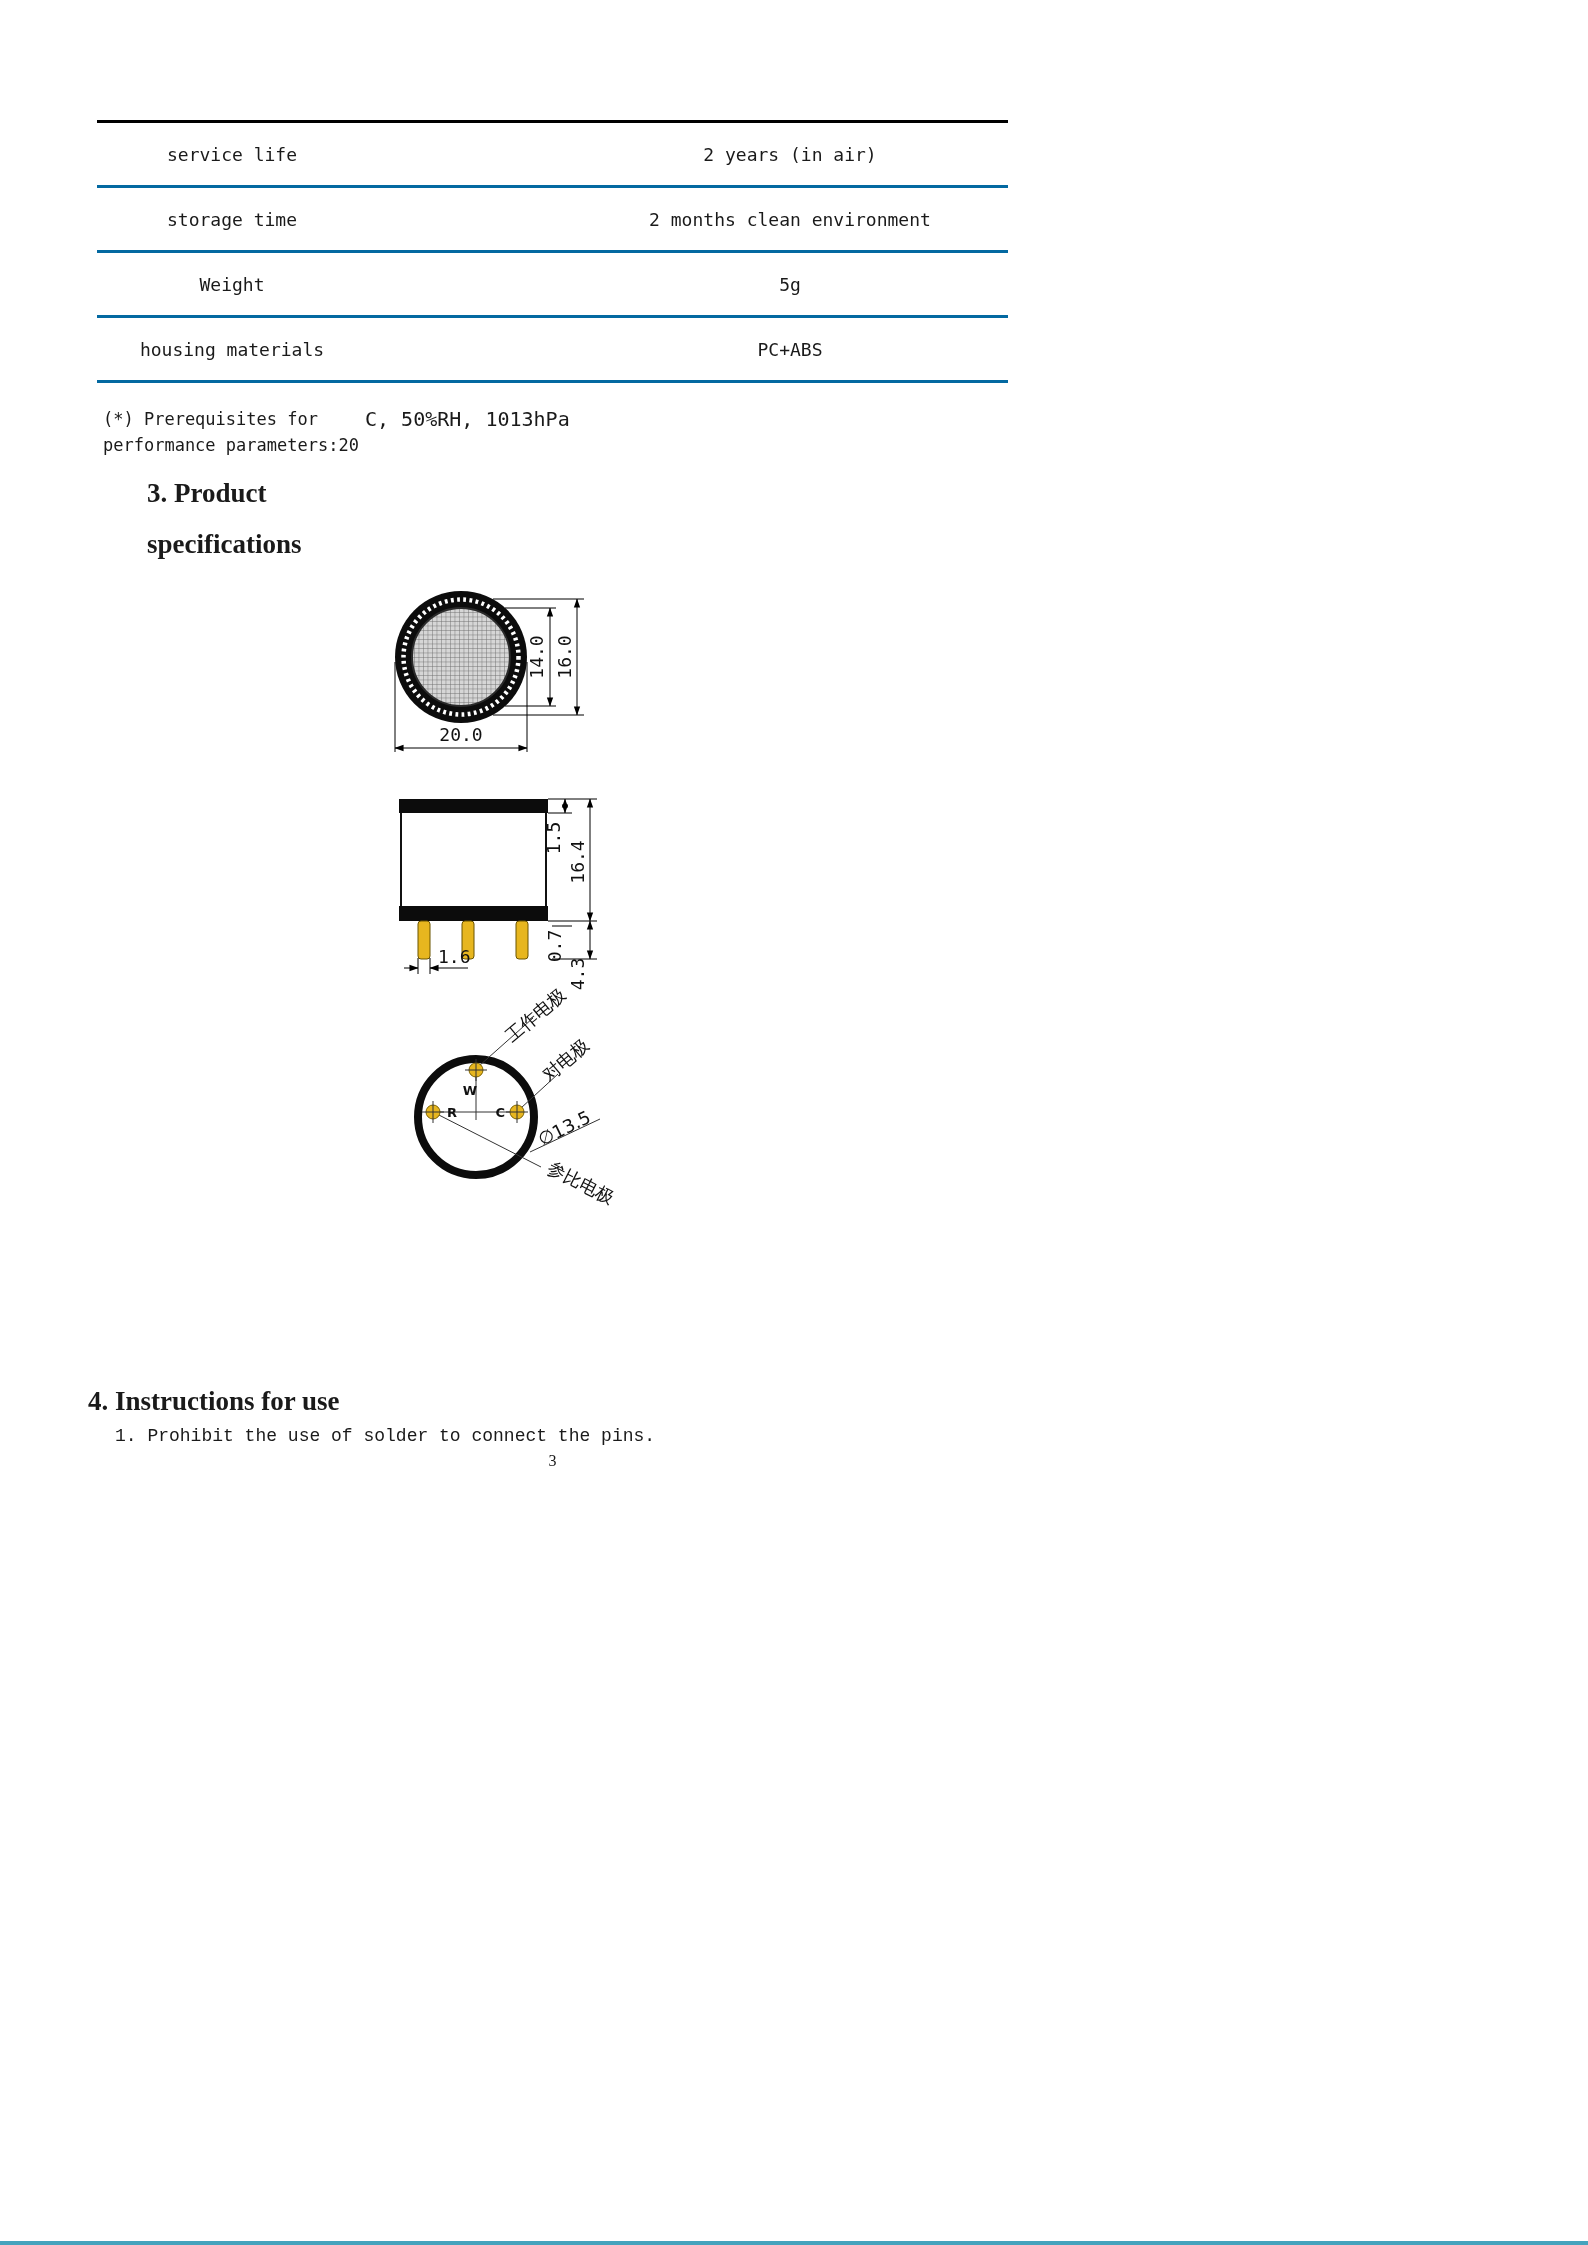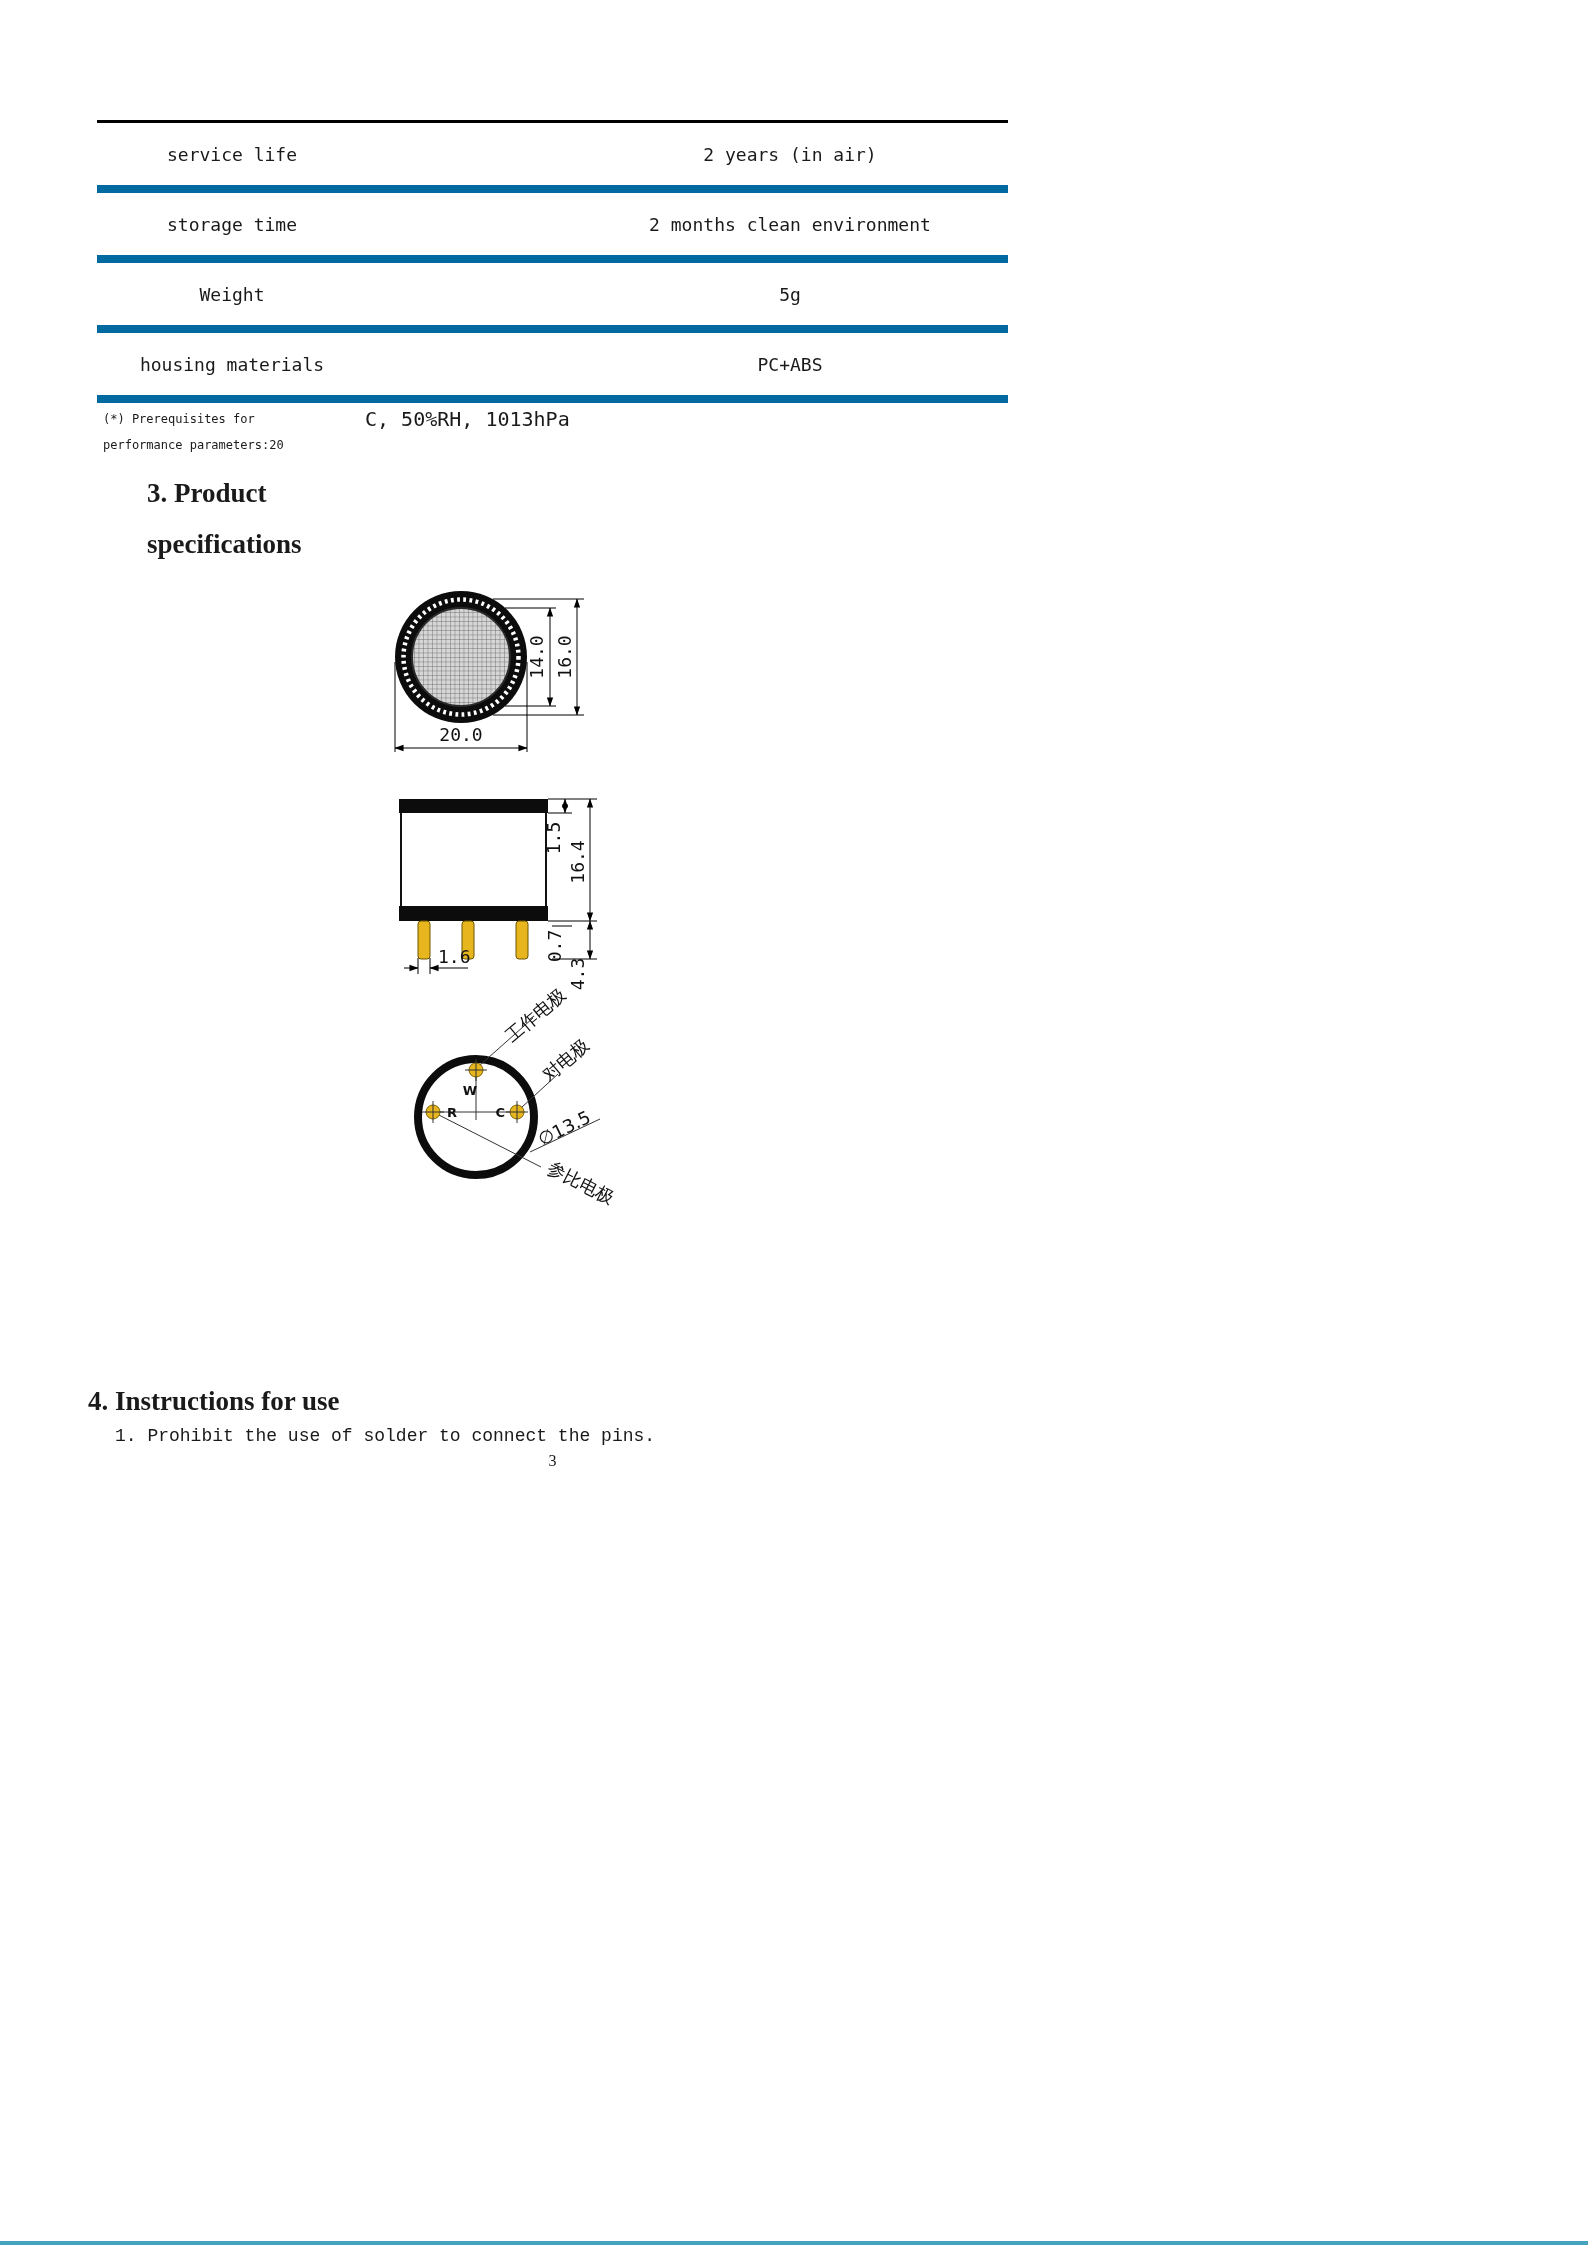--- a/index.html
+++ b/index.html
@@ -17,31 +17,31 @@
   .spec-table {
     position:absolute;
     left:97px; top:120px;
     width:911px;
     border-top:3px solid #000000;
   }
   .spec-row {
     display:flex;
     align-items:center;
     height:62px;
-    border-bottom:8px solid #0369a1;
+    border-bottom:3px solid #0369a1;
     font-size:18px;
   }
   .spec-label { width:270px; text-align:center; }
   .spec-value { width:436px; margin-left:auto; text-align:center; }
 
   
   .footnote-left {
     position:absolute;
     left:103px; top:406px;
-    font-size:12px;
+    font-size:17px;
     line-height:26px;
     white-space:nowrap;
   }
   .footnote-cond {
     position:absolute;
     left:365px; top:407px;
     font-size:20px;
     white-space:nowrap;
   }
 

